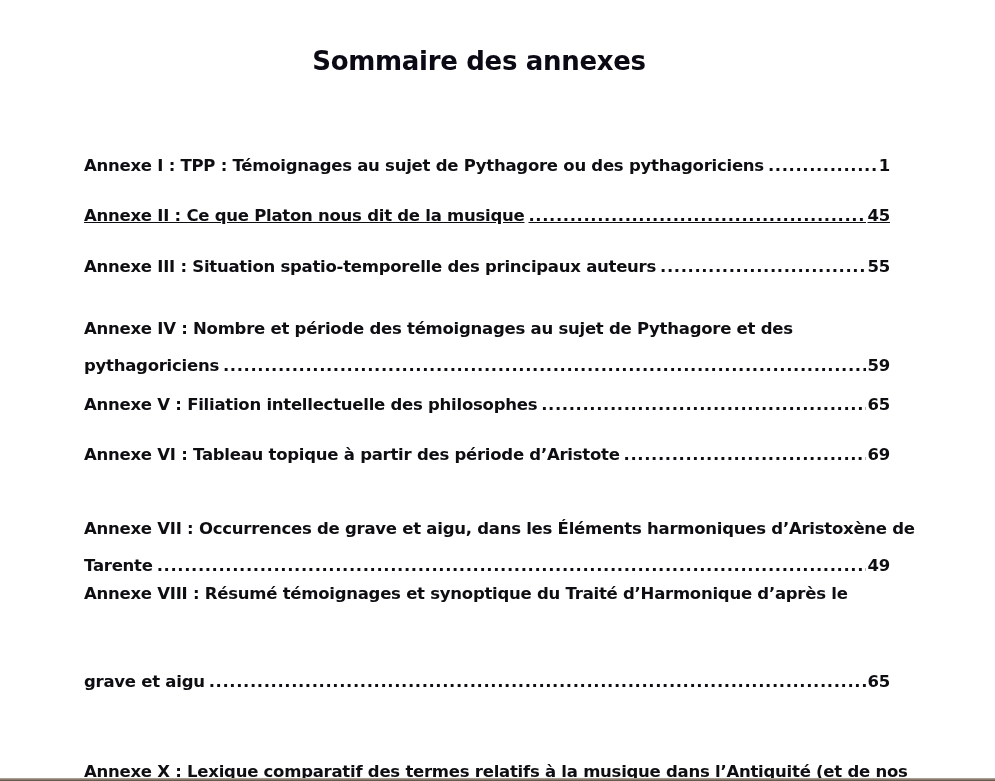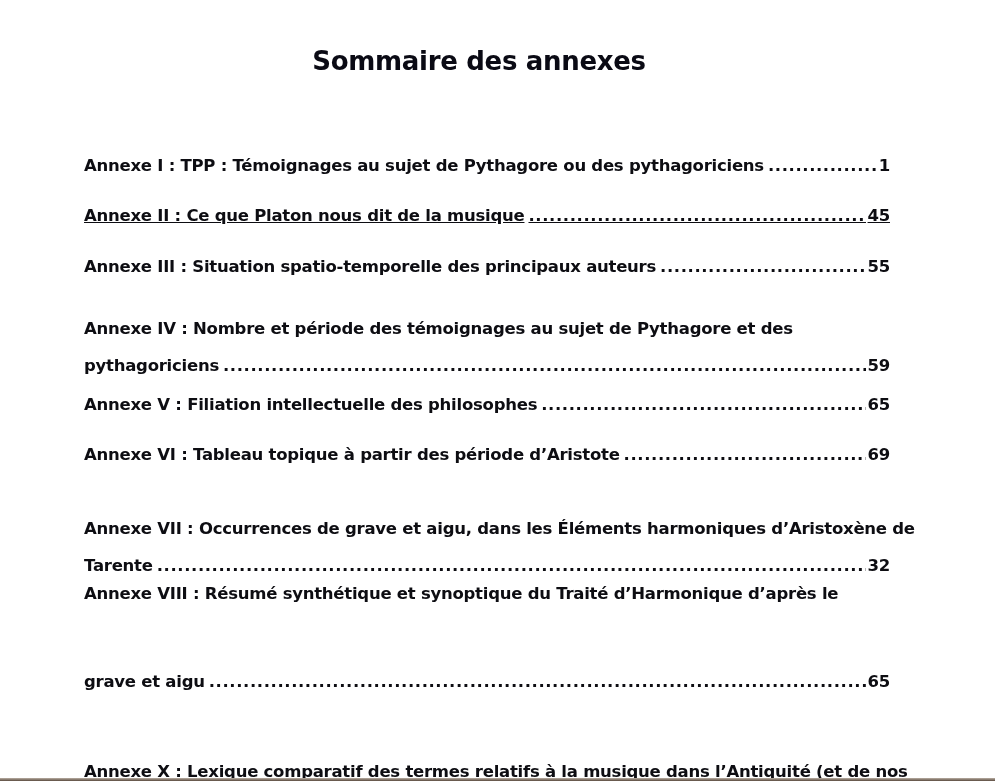--- a/index.html
+++ b/index.html
@@ -140,27 +140,27 @@
       </div>
     </div>
 
     <div class="entry" style="top:495px;margin-top:24px;">
       <div class="line first-of-two">
         <span class="line-text">Annexe VII : Occurrences de grave et aigu, dans les Éléments harmoniques d’Aristoxène de</span>
       </div>
       <div class="line">
         <span class="line-text">Tarente</span>
         <span class="leader"></span>
-        <span class="page-num">32</span>
+        <span class="page-num">49</span>
       </div>
     </div>
 
     <div class="entry" style="top:584px;">
       <div class="line first-of-two">
-        <span class="line-text">Annexe VIII : Résumé synthétique et synoptique du Traité d’Harmonique d’après le</span>
+        <span class="line-text">Annexe VIII : Résumé témoignages et synoptique du Traité d’Harmonique d’après le</span>
       </div>
     </div>
 
     <div class="entry" style="top:672px;">
       <div class="line">
         <span class="line-text"><span class="ital">grave</span><span style="white-space:pre;"> et </span><span class="ital">aigu</span></span>
         <span class="leader"></span>
         <span class="page-num">65</span>
       </div>
     </div>

